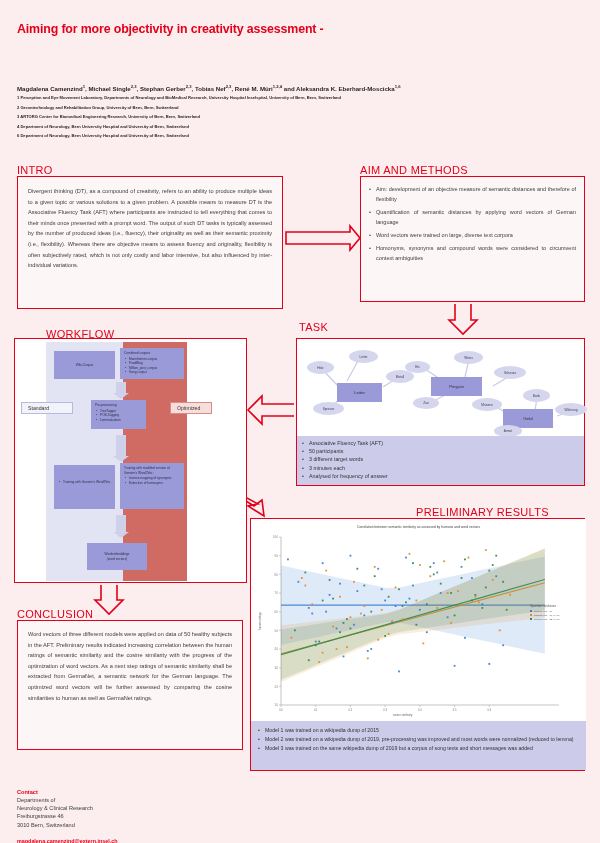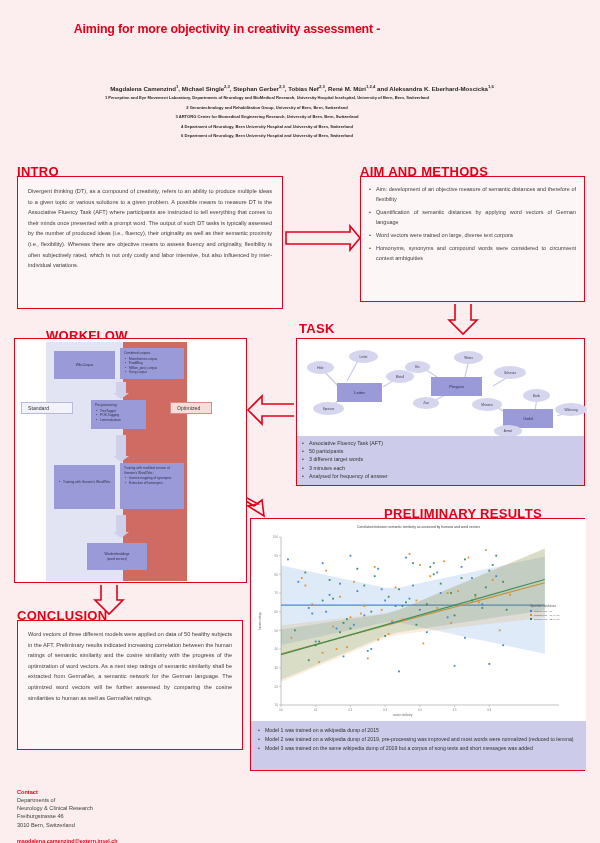--- a/index.html
+++ b/index.html
@@ -7,21 +7,21 @@
     width:600px;height:843px;
     background:#fceeef;
     font-family:"Liberation Sans", sans-serif;
     color:#3a3a3a;
     overflow:hidden;
     position:relative;
   }
   .poster{position:relative;width:600px;height:843px;}
 
   
-  .header{position:absolute;left:0;top:0;width:600px;height:150px;text-align:center;}
+  .header{position:absolute;left:0;top:0;width:600px;height:150px;}
   .title{
     position:absolute;left:17px;top:22px;width:420px;
     color:#e2001a;font-weight:bold;font-size:12.4px;line-height:15.5px;
     letter-spacing:-0.15px;
   }
   .logo{position:absolute;left:466px;top:14px;width:120px;height:62px;}
   .logo-shield{position:absolute;left:0;top:2px;width:30px;height:52px;}
   .logo-ub{position:absolute;left:42px;top:0px;font-family:"Liberation Serif",serif;
     font-style:italic;font-weight:bold;font-size:26px;color:#111;}
   .logo-ub sup{font-size:12px;font-style:italic;font-weight:bold;vertical-align:super;}
@@ -31,21 +31,21 @@
     color:#e2001a;letter-spacing:0.5px;line-height:5.6px;}
 
   .authors{position:absolute;left:17px;top:84px;width:570px;
     font-size:6.1px;font-weight:bold;color:#231f20;}
   .authors sup{font-size:4.2px;}
   .affils{position:absolute;left:17px;top:95px;width:500px;}
   .affil{font-size:4.1px;font-weight:bold;color:#231f20;margin-bottom:4.6px;}
 
   
   .sec-head{
-    position:absolute;color:#e2001a;font-weight:bold;font-size:13px;
+    position:absolute;color:#e2001a;font-weight:normal;font-size:11px;
     letter-spacing:0.3px;
   }
   .box{
     position:absolute;border:1.6px solid #e2001a;background:#fdf6f6;
     box-sizing:border-box;
   }
   .body-text{
     font-size:5.6px;line-height:10.6px;text-align:justify;color:#3d3d3d;
   }
   ul.bul{margin:0;padding-left:9px;list-style:none;}
@@ -93,21 +93,21 @@
     justify-content:center;font-size:4.4px;color:#2f2f4a;}
   .g-ell{position:absolute;background:#d5d6ee;border-radius:50%;display:flex;
     align-items:center;justify-content:center;font-size:3.2px;color:#3b3b55;}
   .task-list{position:absolute;left:0;top:97px;width:100%;height:49px;
     background:#ccccea;padding:3px 0 0 12px;box-sizing:border-box;}
   .task-list li{font-size:5.3px;line-height:8.2px;color:#333;list-style:none;position:relative;}
   .task-list li:before{content:"\2022";position:absolute;left:-7px;}
   .task-list ul{margin:0;padding:0;}
 
   
-  #pr-head{left:376px;top:506px;padding-left:8px;}
+  #pr-head{left:408px;top:506px;padding-left:8px;}
   #pr-box{left:250px;top:518px;width:335px;height:253px;background:#fff;padding:0;}
   .chartwrap{position:absolute;left:0;top:0;width:335px;height:202px;background:#fff;}
   .chart-title{position:absolute;left:0;top:6px;width:100%;text-align:center;
     font-size:3.4px;color:#444;}
   .models{position:absolute;left:0;top:202px;width:335px;height:49px;
     background:#ccccea;padding:5px 8px 0 14px;box-sizing:border-box;}
   .models li{font-size:5.2px;line-height:9px;color:#333;list-style:none;position:relative;
     text-align:justify;}
   .models li:before{content:"\2022";position:absolute;left:-7px;}
   .models ul{margin:0;padding:0;}

